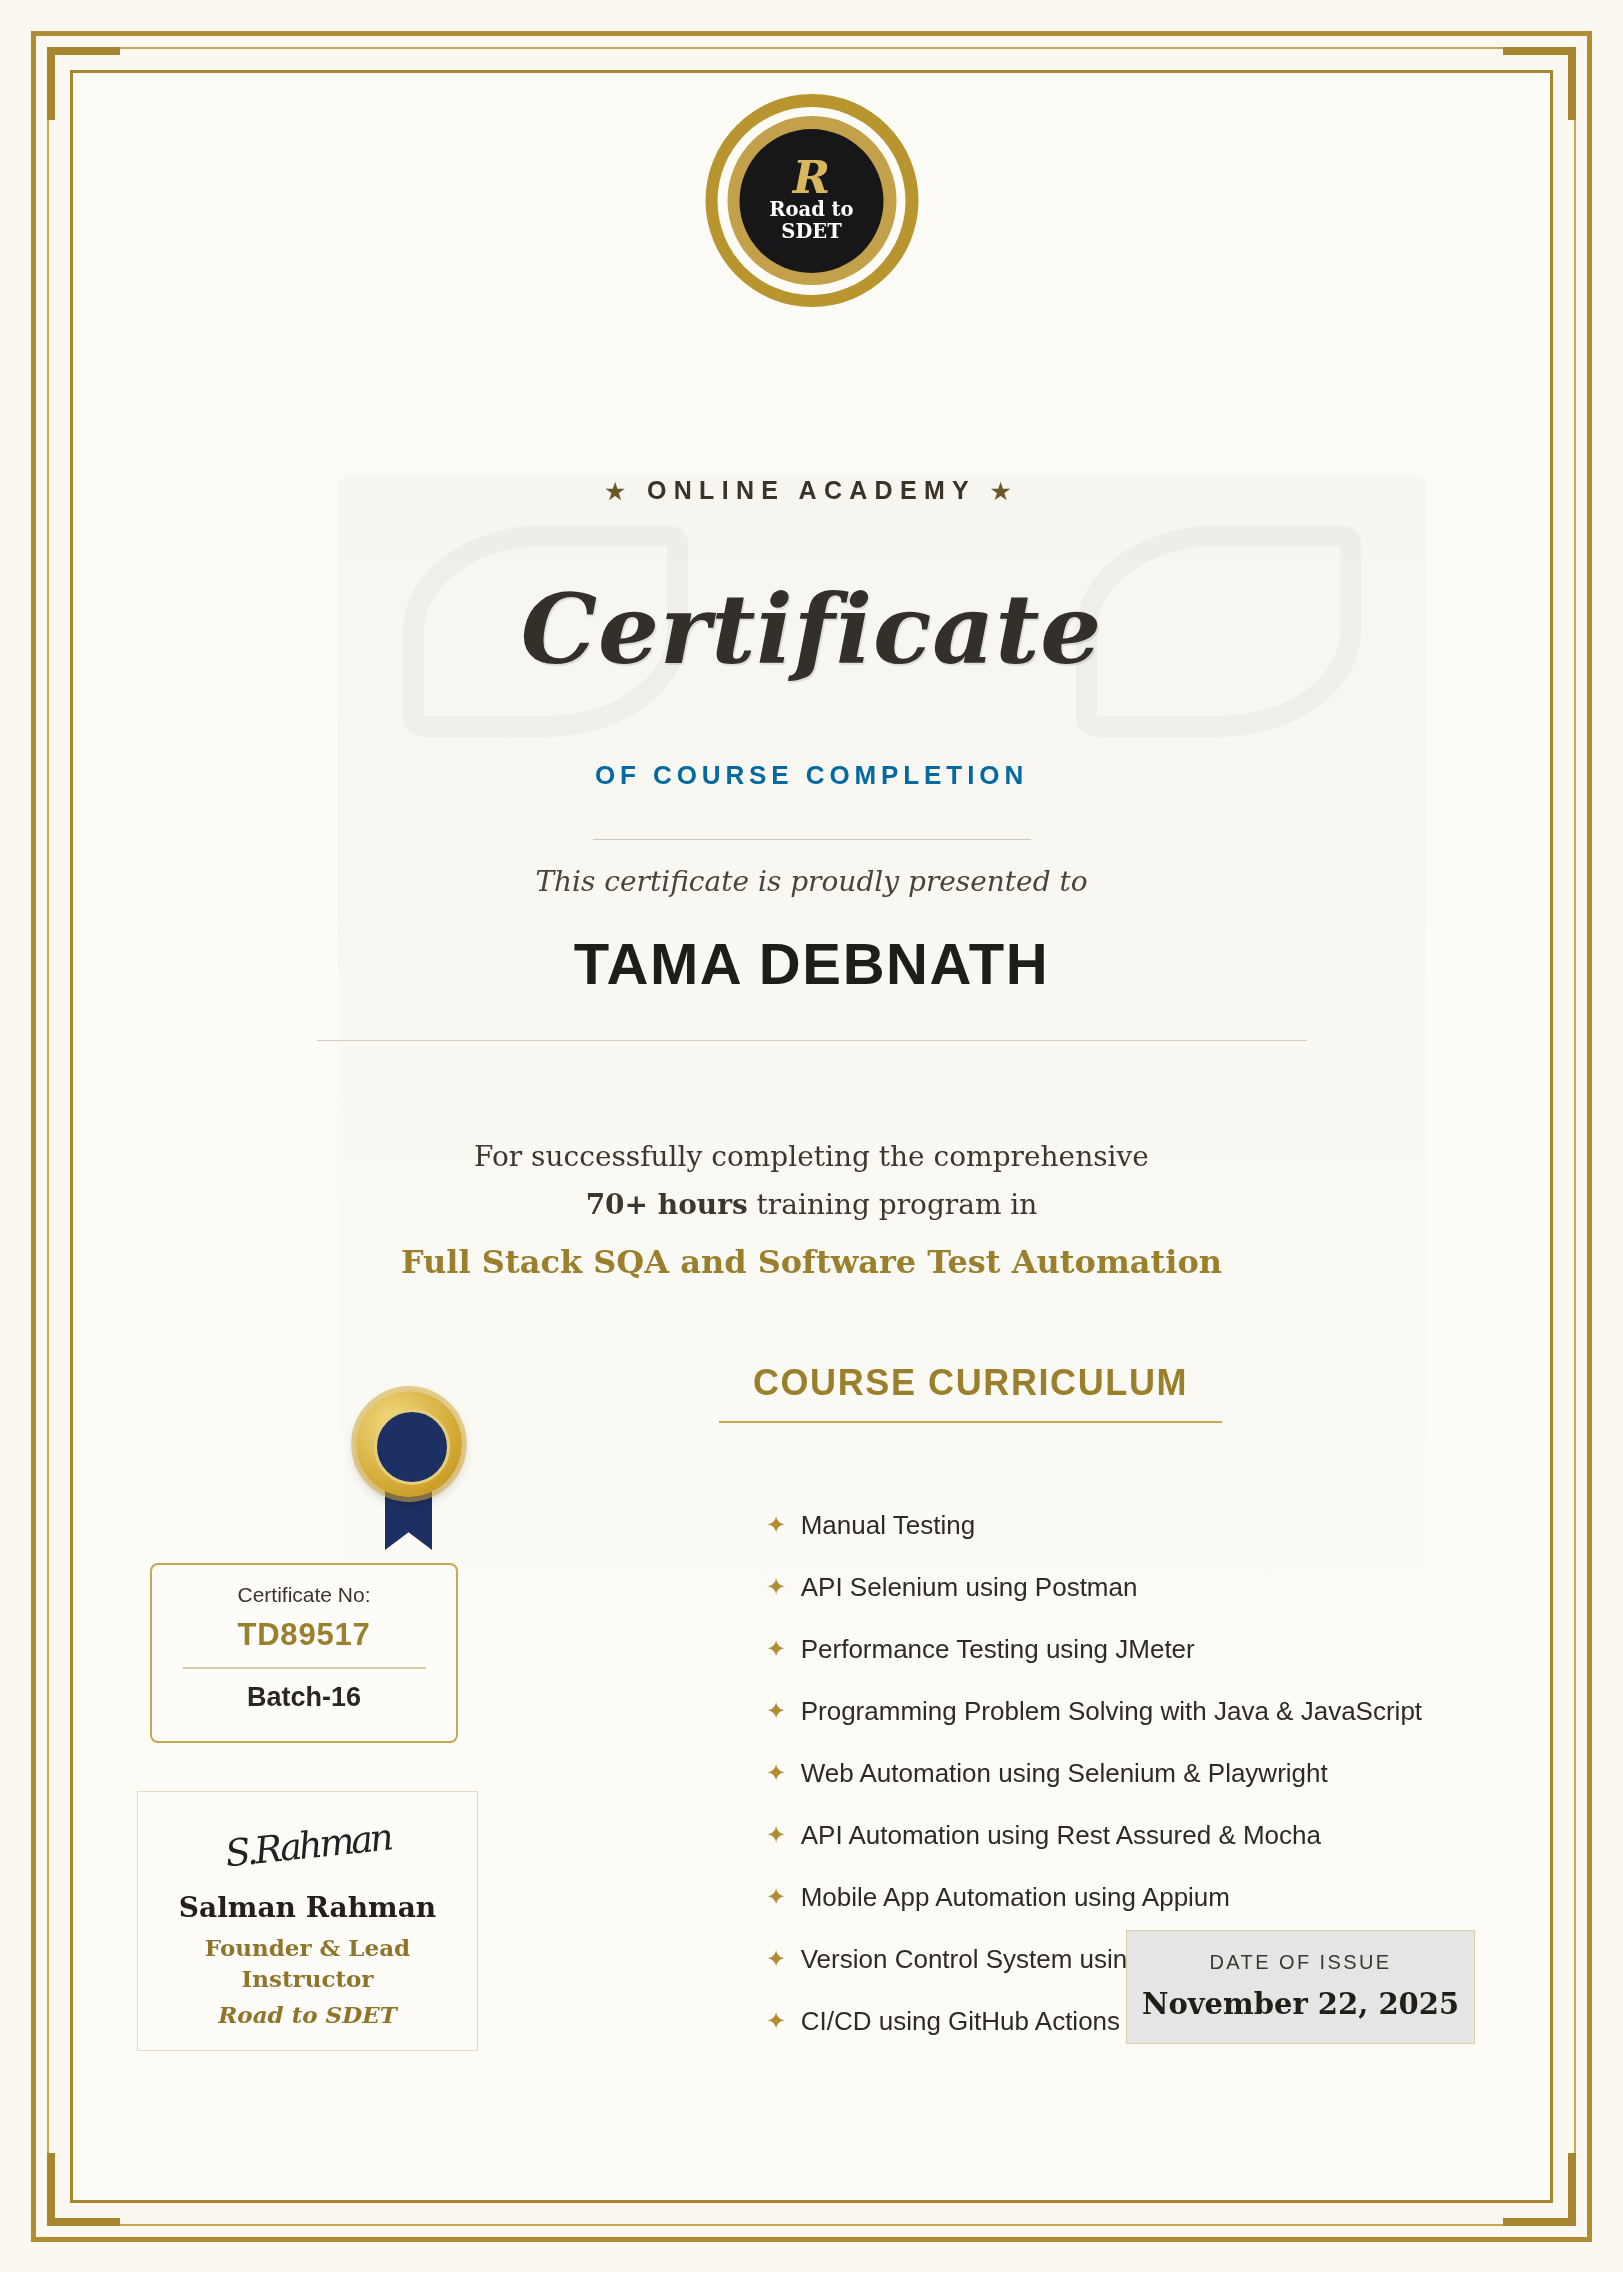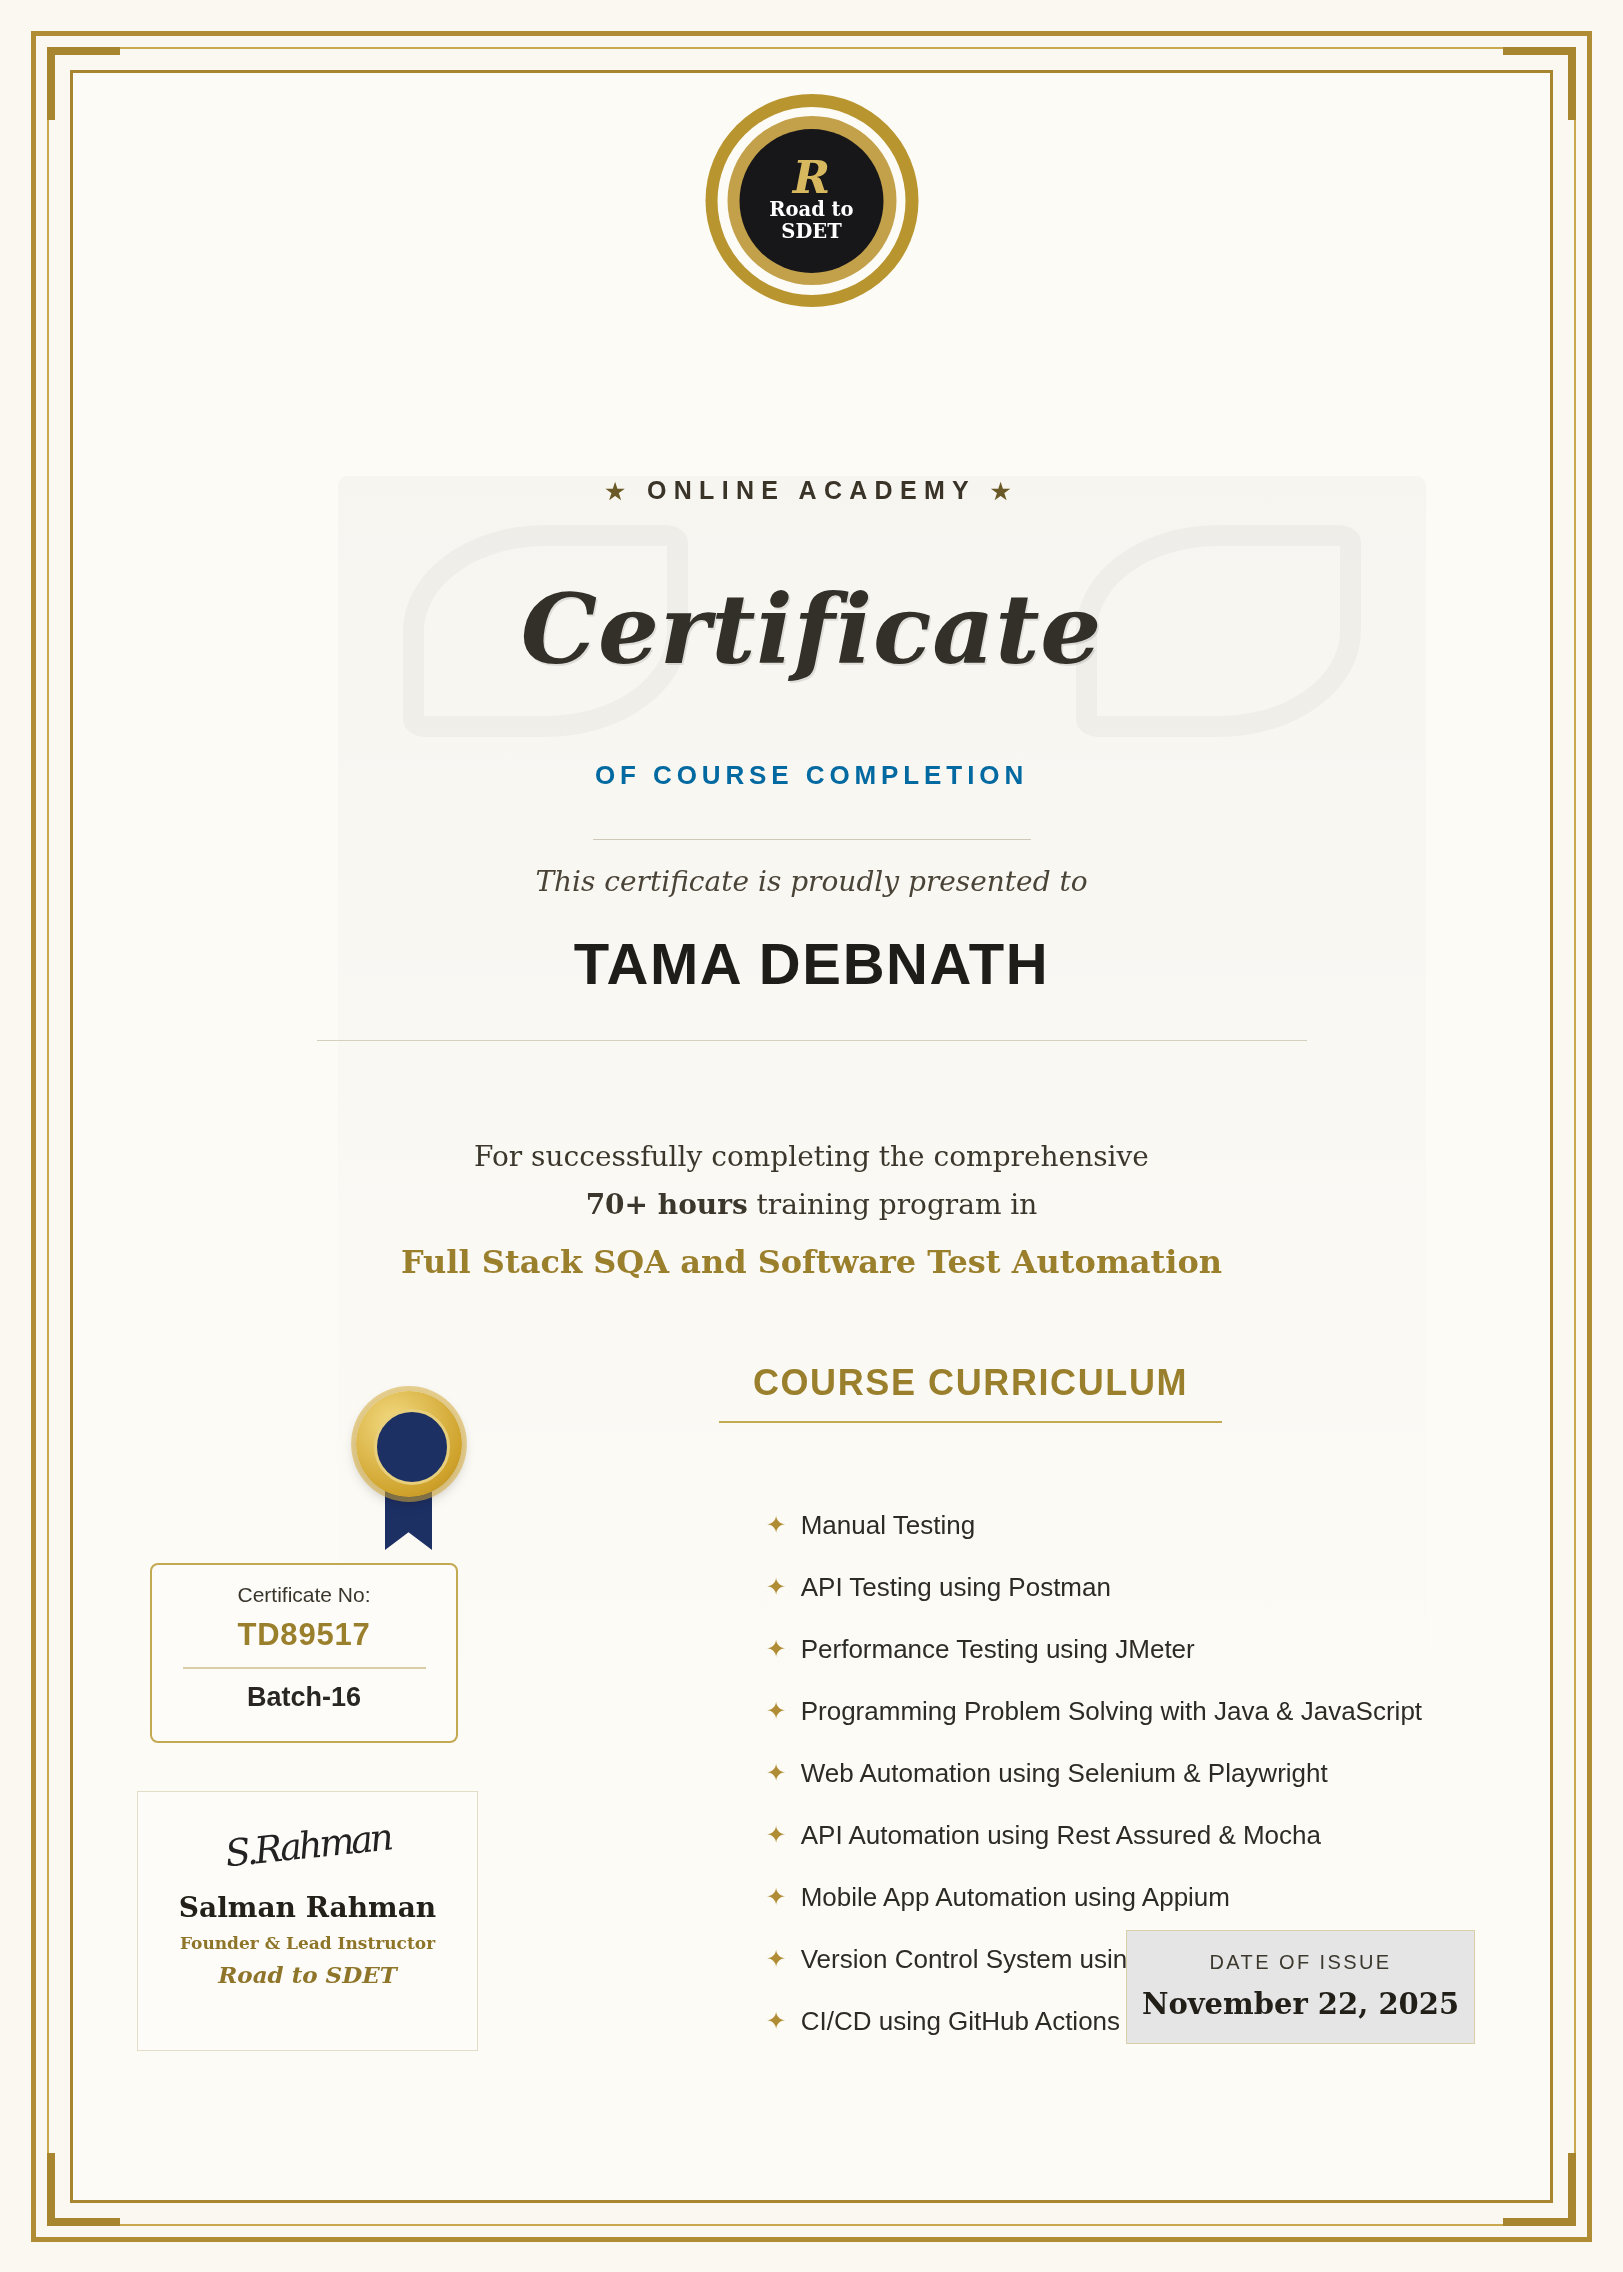--- a/index.html
+++ b/index.html
@@ -380,21 +380,21 @@
     margin-top: 24px;
     font-family: "DejaVu Serif", serif;
     font-weight: 700;
     font-size: 28px;
     color: #232019;
   }
   .sign-role {
     margin-top: 8px;
     font-family: "DejaVu Serif", serif;
     font-weight: 700;
-    font-size: 17px;
+    font-size: 23px;
     color: #8e7529;
     line-height: 1.35;
   }
   .sign-org {
     margin-top: 6.5px;
     font-family: "DejaVu Serif", serif;
     font-style: italic;
     font-weight: 700;
     font-size: 23px;
     color: #8e7529;
@@ -480,21 +480,21 @@
     <div class="curriculum-heading">COURSE CURRICULUM</div>
     <div class="curriculum-underline"></div>
 
     <div class="curriculum-list">
       <div class="curriculum-item">
         <span class="bullet">✦</span>
         <span>Manual Testing</span>
       </div>
       <div class="curriculum-item">
         <span class="bullet">✦</span>
-        <span>API Testing using Postman</span>
+        <span>API Selenium using Postman</span>
       </div>
       <div class="curriculum-item">
         <span class="bullet">✦</span>
         <span>Performance Testing using JMeter</span>
       </div>
       <div class="curriculum-item">
         <span class="bullet">✦</span>
         <span>Programming Problem Solving with Java &amp; JavaScript</span>
       </div>
       <div class="curriculum-item">

